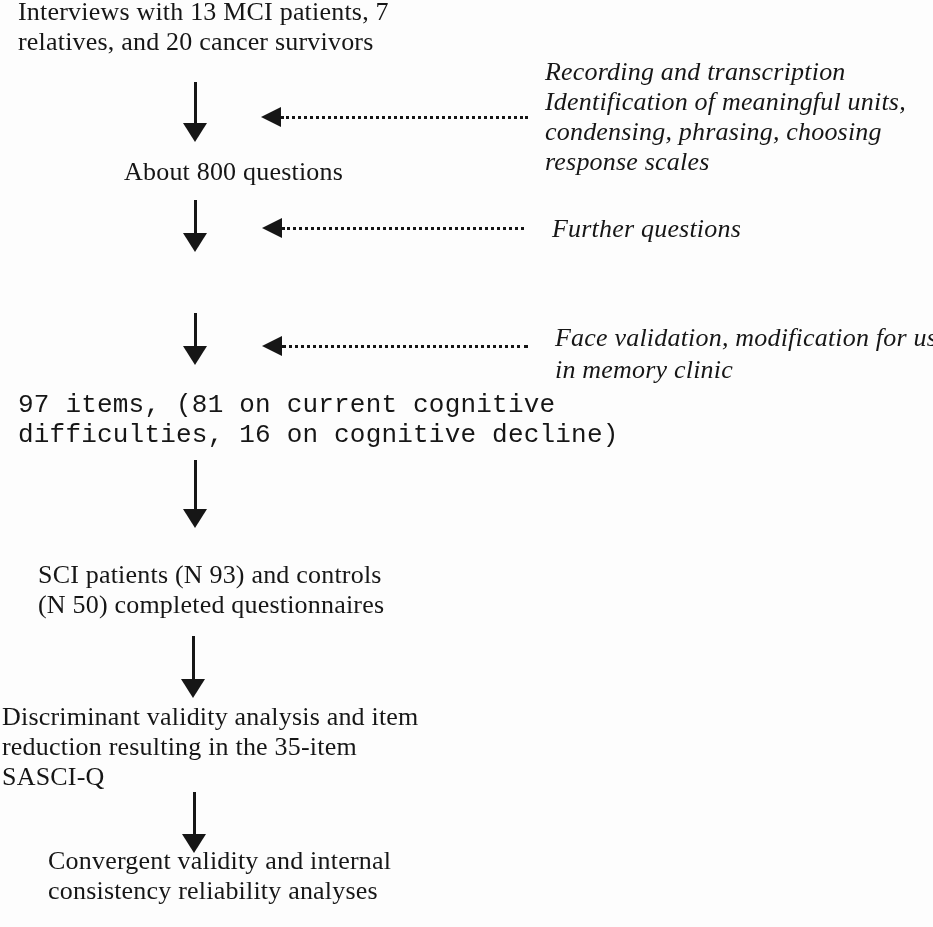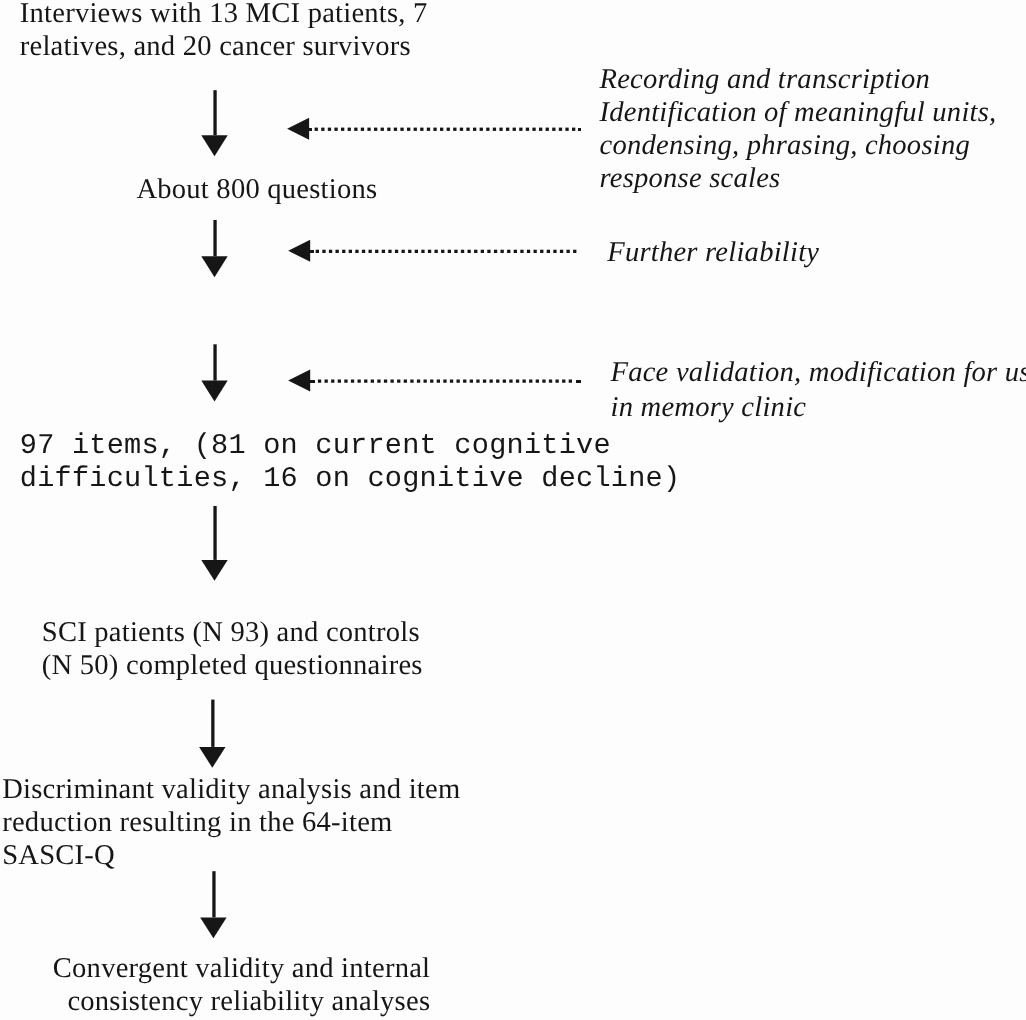--- a/index.html
+++ b/index.html
@@ -92,21 +92,21 @@
   <div class="varrow" style="left:183px; top:200px;">
     <div class="shaft" style="height:33px;"></div>
     <div class="head"></div>
   </div>
 
   <div class="harrow" style="left:262px; top:218px; width:262px;">
     <div class="head"></div>
     <div class="dots"></div>
   </div>
 
-  <div class="txt note" style="left:552px; top:214px;">Further reliability</div>
+  <div class="txt note" style="left:552px; top:214px;">Further questions</div>
 
 
   <div class="varrow" style="left:183px; top:313px;">
     <div class="shaft" style="height:33px;"></div>
     <div class="head"></div>
   </div>
 
   <div class="harrow" style="left:262px; top:336px; width:266px;">
     <div class="head"></div>
     <div class="dots"></div>
@@ -125,24 +125,24 @@
 
   <div class="txt" style="left:25px; top:560px;margin-left:13px;">SCI patients (N 93) and controls
 (N 50) completed questionnaires</div>
 
   <div class="varrow" style="left:181px; top:636px;">
     <div class="shaft" style="height:43px;"></div>
     <div class="head"></div>
   </div>
 
   <div class="txt" style="left:2px; top:702px;">Discriminant validity analysis and item
-reduction resulting in the 64-item
+reduction resulting in the 35-item
 SASCI-Q</div>
 
   <div class="varrow" style="left:182px; top:792px;">
     <div class="shaft" style="height:42px;"></div>
     <div class="head"></div>
   </div>
 
-  <div class="txt" style="left:48px; top:865px;text-align:right;">Convergent validity and internal
+  <div class="txt" style="left:48px; top:846px;">Convergent validity and internal
 consistency reliability analyses</div>
 
 </div>
 
 </body></html>

